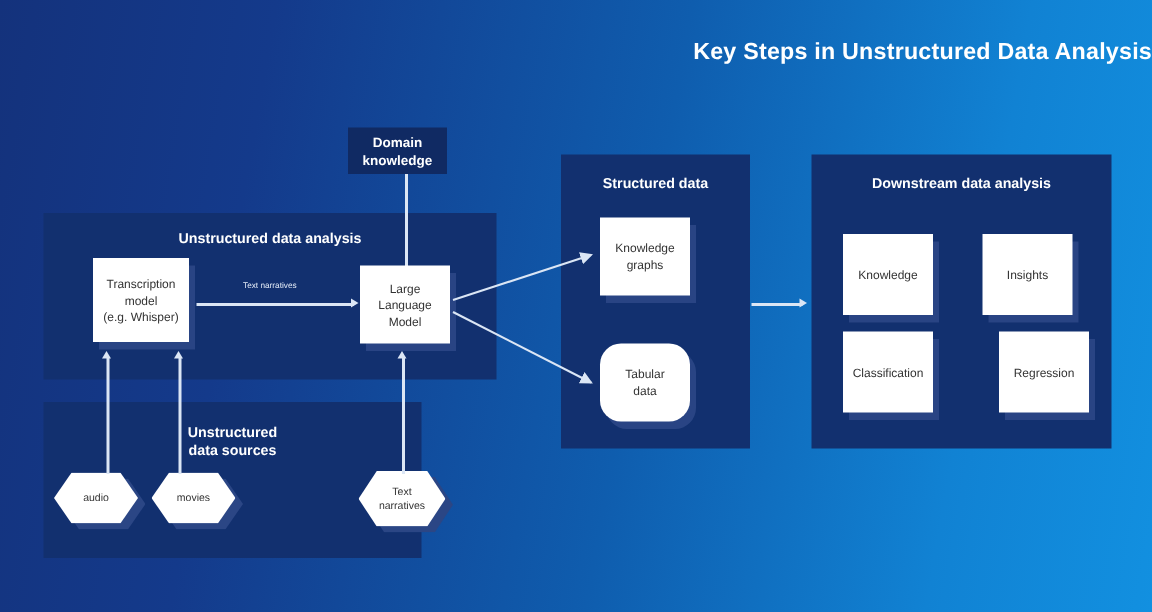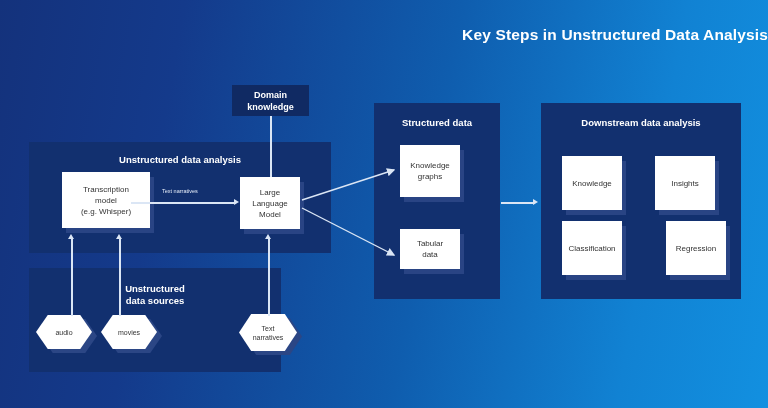--- a/index.html
+++ b/index.html
@@ -159,25 +159,25 @@
   </div>
 
   <div class="panel" style="left:374px; top:103px; width:126px; height:196px;">
     <div class="panel-title" style="top:14px;">Structured data</div>
   </div>
 
   <div class="panel" style="left:541px; top:103px; width:200px; height:196px;">
     <div class="panel-title" style="top:14px;">Downstream data analysis</div>
   </div>
 
-  <div id="domain-knowledge-box" style="left:232px; top:85px; width:77px; height:31px;">Domain<br>knowledge</div>
+  <div id="domain-knowledge-box" style="left:232px; top:85px; width:66px; height:31px;">Domain<br>knowledge</div>
   <div class="vline" style="left:270px; top:116px; height:63px;"></div>
   <div class="arrow-down" style="left:267px; top:178px;"></div>
 
-  <div class="node" style="left:62px; top:172px; width:88px; height:56px;">Transcription<br>model<br>(e.g. Whisper)</div>
+  <div class="node" style="left:62px; top:172px; width:64px; height:56px;">Transcription<br>model<br>(e.g. Whisper)</div>
 
   <div class="node" style="left:240px; top:177px; width:60px; height:52px;">Large<br>Language<br>Model</div>
 
   <div class="hline" style="left:131px; top:202px; width:105px;"></div>
   <div class="arrow-right" style="left:234px; top:198.5px;"></div>
   <div class="edge-label" style="left:162px; top:188px;">Text narratives</div>
 
   <div class="hexwrap" style="left:36px; top:315px; width:56px; height:34px;">
     <div class="hex-shadow"></div>
     <div class="hex-face">audio</div>
@@ -197,21 +197,21 @@
   <div class="arrow-up" style="left:68px; top:234px;"></div>
 
   <div class="vline" style="left:119px; top:238px; height:78px;"></div>
   <div class="arrow-up" style="left:116px; top:234px;"></div>
 
   <div class="vline" style="left:268px; top:238px; height:78px;"></div>
   <div class="arrow-up" style="left:265px; top:234px;"></div>
 
   <div class="node" style="left:400px; top:145px; width:60px; height:52px;">Knowledge<br>graphs</div>
 
-  <div class="node" style="left:400px; top:229px; width:60px; height:40px;">Tabular<br>data</div>
+  <div class="node" style="left:400px; top:229px; width:60px; height:52px;border-radius:14px;">Tabular<br>data</div>
 
   <svg id="diag-arrows" viewBox="0 0 768 408">
     <defs>
       <marker id="ah" markerWidth="6" markerHeight="6" refX="5" refY="3" orient="auto">
         <path d="M0,0 L6,3 L0,6 z" fill="#dbe6f5"></path>
       </marker>
     </defs>
     <line x1="302" y1="200" x2="394" y2="170" stroke="#dbe6f5" stroke-width="1.4" marker-end="url(#ah)"></line>
     <line x1="302" y1="208" x2="394" y2="255" stroke="#dbe6f5" stroke-width="1.4" marker-end="url(#ah)"></line>
   </svg>

